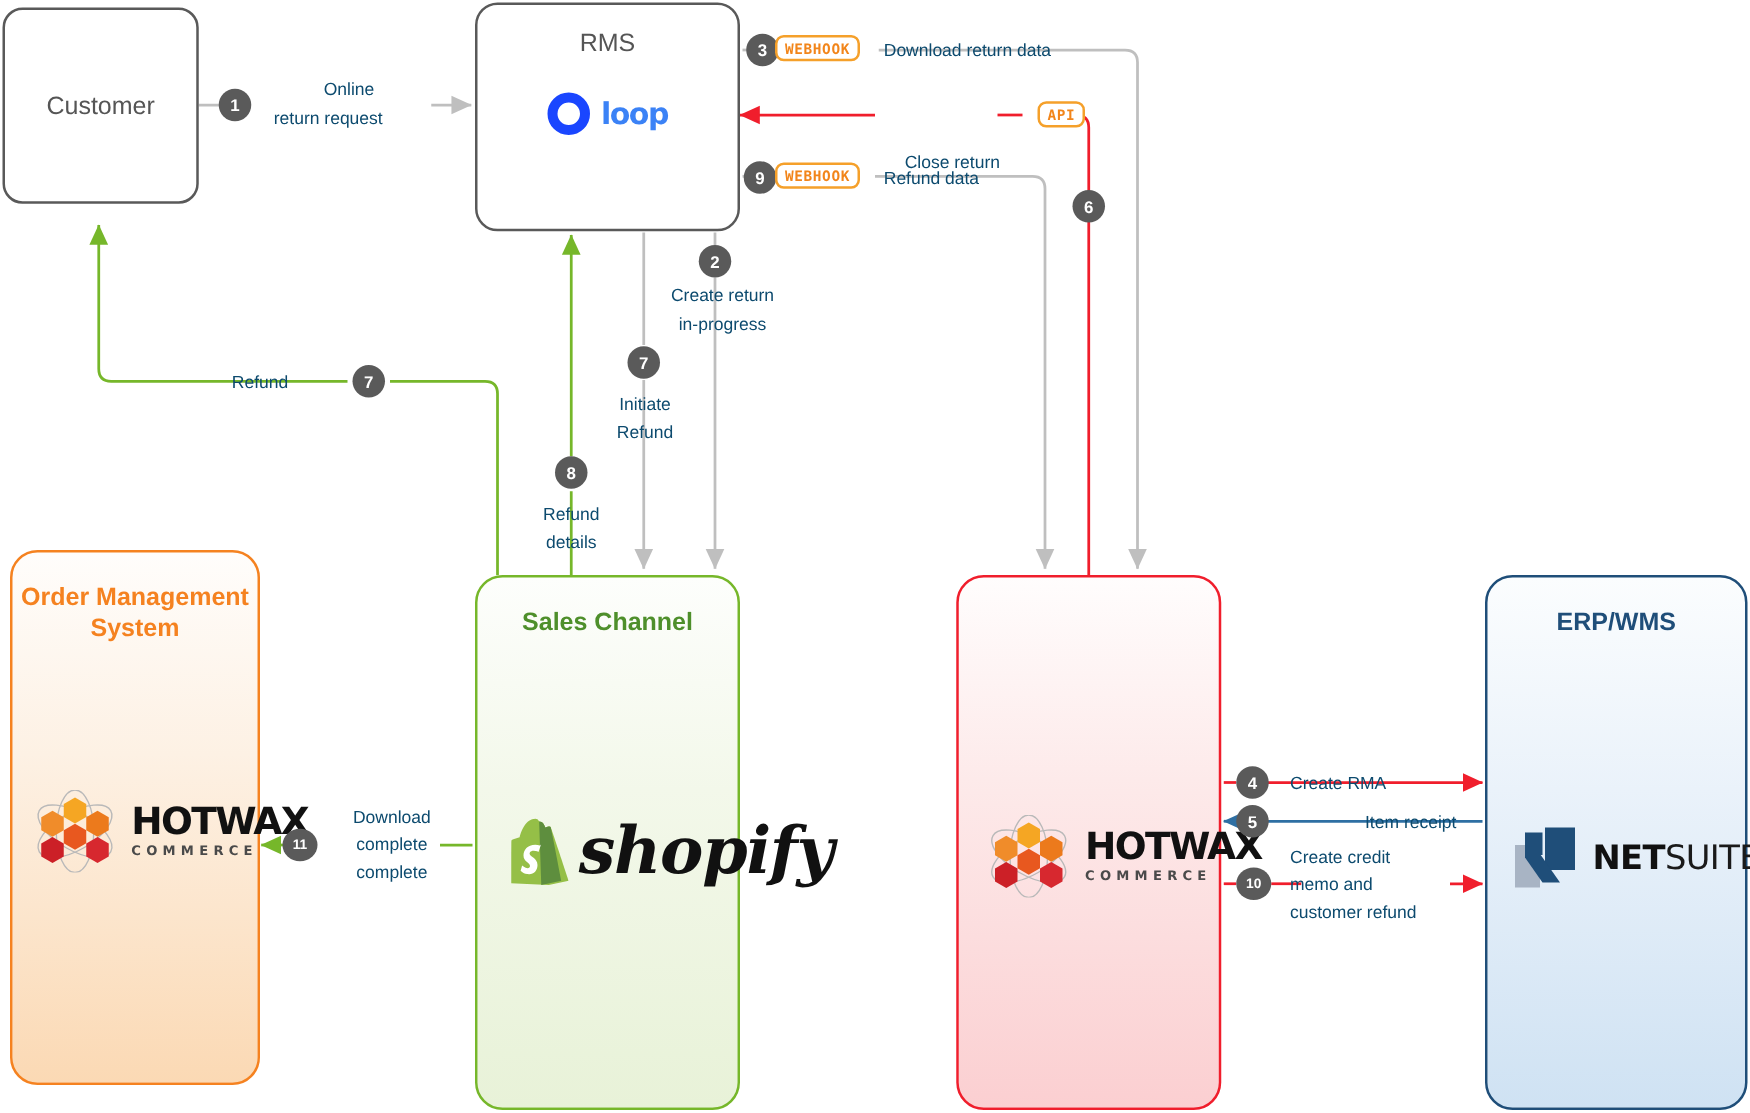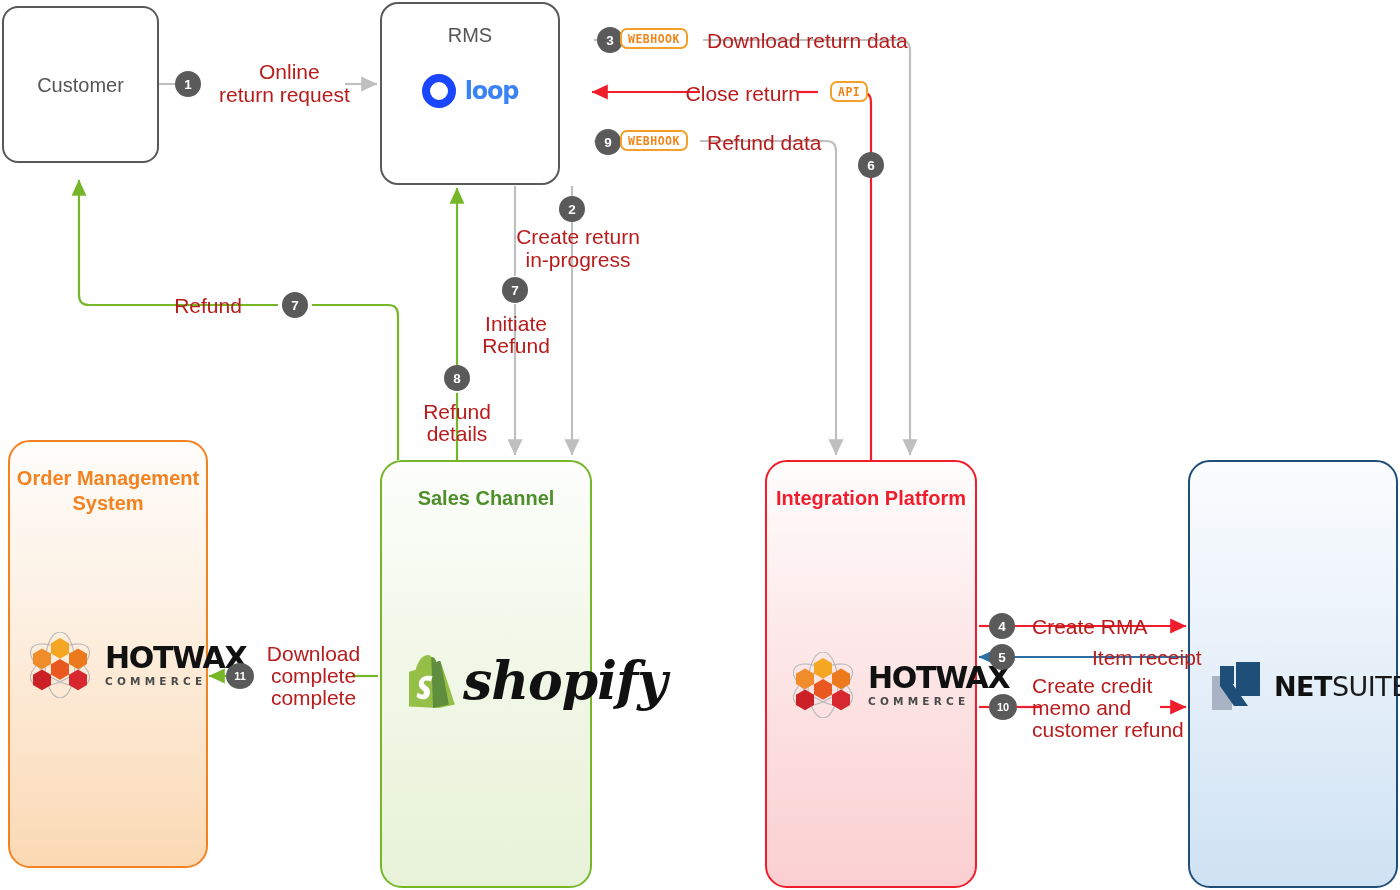--- a/index.html
+++ b/index.html
@@ -18,21 +18,21 @@
   #wires{position:absolute;left:0;top:0;width:1400px;height:890px;}
 
   
   .box{
     position:absolute;
     box-sizing:border-box;
     border-radius:18px;
     background:#fff;
   }
   .box-customer{ left:2px;  top:6px;   width:157px; height:157px; border:2.5px solid #595959; border-radius:16px;}
-  .box-rms{      left:380px;top:2px;   width:180px; height:183px; border:2.5px solid #595959; border-radius:18px;}
+  .box-rms{      left:380px;top:2px;   width:212px; height:183px; border:2.5px solid #595959; border-radius:18px;}
   .panel{
     position:absolute; box-sizing:border-box; border-radius:22px;
   }
   .panel-oms{ left:8px;   top:440px; width:200px; height:428px; border:2.5px solid #F58220;
      background:linear-gradient(to bottom,#fffdfb 0%,#fdf1e4 38%,#fbd9b4 100%); }
   .panel-sc{  left:380px; top:460px; width:212px; height:428px; border:2.5px solid #76B72A;
      background:linear-gradient(to bottom,#fdfefc 0%,#f3f8ea 40%,#e8f2d8 100%); }
   .panel-ip{  left:765px; top:460px; width:212px; height:428px; border:2.5px solid #F01E2C;
      background:linear-gradient(to bottom,#fffdfd 0%,#fdeaea 38%,#fbcfd1 100%); }
   .panel-erp{ left:1188px;top:460px; width:210px; height:428px; border:2.5px solid #1F4E79;
@@ -100,28 +100,28 @@
     font-weight:bold;
     font-size:11.5px;
     letter-spacing:0.5px;
     padding:3px 6px 2px 6px;
     line-height:12px;
     white-space:nowrap;
   }
 
   .lbl{
     position:absolute;
-    color:#b91c1c;
-    font-size:21px;
+    color:#0c4a6e;
+    font-size:14px;
     line-height:23px;
     white-space:pre;
   }
   .lbl.c{text-align:center;}
   .lbl.l{text-align:left;}
-  .lbl.r{text-align:right;}
+  .lbl.r{text-align:right;margin-top:36px;}
 </style>
 </head>
 <body>
 
 <div id="stage">
 
   <svg id="wires" viewBox="0 0 1400 890">
     <defs>
       <marker id="ar-gray" markerWidth="9" markerHeight="9" refX="7.2" refY="4" orient="auto">
         <path d="M0,0.6 L7.4,4 L0,7.4 Z" fill="#bfbfbf"></path>
@@ -223,21 +223,20 @@
       <svg width="46" height="54" viewBox="0 0 46 54">
         <path d="M31.5 7.5c-.5-.4-1.2-.5-1.9-.3l-2.4.7c-.8-2.5-2.2-4.8-4.6-4.8h-.3C21.6 1.6 20.4 1 19.4 1 11.6 1 7.9 10.8 6.7 15.8l-5 1.5c-1.6.5-1.6.6-1.8 2.1L-.4 52.5 30 54l16-3.4S31.9 7.9 31.5 7.5z" fill="#95BF47"></path>
         <path d="M29.6 7.2l-2.4.7c-.8-2.5-2.2-4.8-4.6-4.8h-.3L24 54l16-3.4S31.9 7.9 31.5 7.5c-.5-.4-1.2-.5-1.9-.3z" fill="#5E8E3E"></path>
         <path d="M23.8 21.6l-2 5.9s-1.7-.9-3.8-.9c-3.1 0-3.3 2-3.3 2.4 0 2.4 6.3 3.3 6.3 9 0 4.5-2.8 7.3-6.6 7.3-4.6 0-6.9-2.8-6.9-2.8l1.2-4.1s2.4 2.1 4.4 2.1c1.3 0 1.9-1 1.9-1.8 0-3.1-5.2-3.2-5.2-8.4 0-4.4 3.1-8.6 9.5-8.6 2.4 0 3.7.7 3.7.7z" fill="#FFFFFF"></path>
       </svg>
       <div class="shopify-word">shopify</div>
     </div>
   </div>
 
   <div class="panel panel-ip">
-    <div class="panel-title">Integration Platform</div>
     <div class="logo-wrap hotwax" style="left:20px;top:190px;">
       <svg width="72" height="66" viewBox="0 0 72 66">
         <g stroke="#b9b9b9" stroke-width="1.1" fill="none">
           <ellipse cx="36" cy="33" rx="33" ry="15" transform="rotate(30 36 33)"></ellipse>
           <ellipse cx="36" cy="33" rx="33" ry="15" transform="rotate(-30 36 33)"></ellipse>
           <ellipse cx="36" cy="33" rx="33" ry="15" transform="rotate(90 36 33)"></ellipse>
         </g>
         <g>
           <polygon points="36,6 45,11.2 45,21.6 36,26.8 27,21.6 27,11.2" fill="#F5A623"></polygon>
           <polygon points="54,16.5 63,21.7 63,32.1 54,37.3 45,32.1 45,21.7" fill="#EC7A1C"></polygon>
@@ -248,20 +247,21 @@
         </g>
       </svg>
       <div class="hotwax-text">
         <div class="hw-main">HOTWAX</div>
         <div class="hw-sub">COMMERCE</div>
       </div>
     </div>
   </div>
 
   <div class="panel panel-erp">
+    <div class="panel-title">ERP/WMS</div>
     <div class="logo-wrap netsuite" style="left:18px;top:196px;">
       <svg width="56" height="56" viewBox="0 0 56 56">
         <polygon points="4,18 24,18 24,52 4,52" fill="#A8B4C4"></polygon>
         <polygon points="28,4 52,4 52,38 28,38" fill="#1F4E79"></polygon>
         <polygon points="12,8 40,48 26,48 12,28" fill="#1F4E79"></polygon>
         <polygon points="12,8 26,8 26,26 12,26" fill="#1F4E79"></polygon>
       </svg>
       <div class="ns-word"><b>NET</b><span>SUITE</span></div>
     </div>
   </div>

